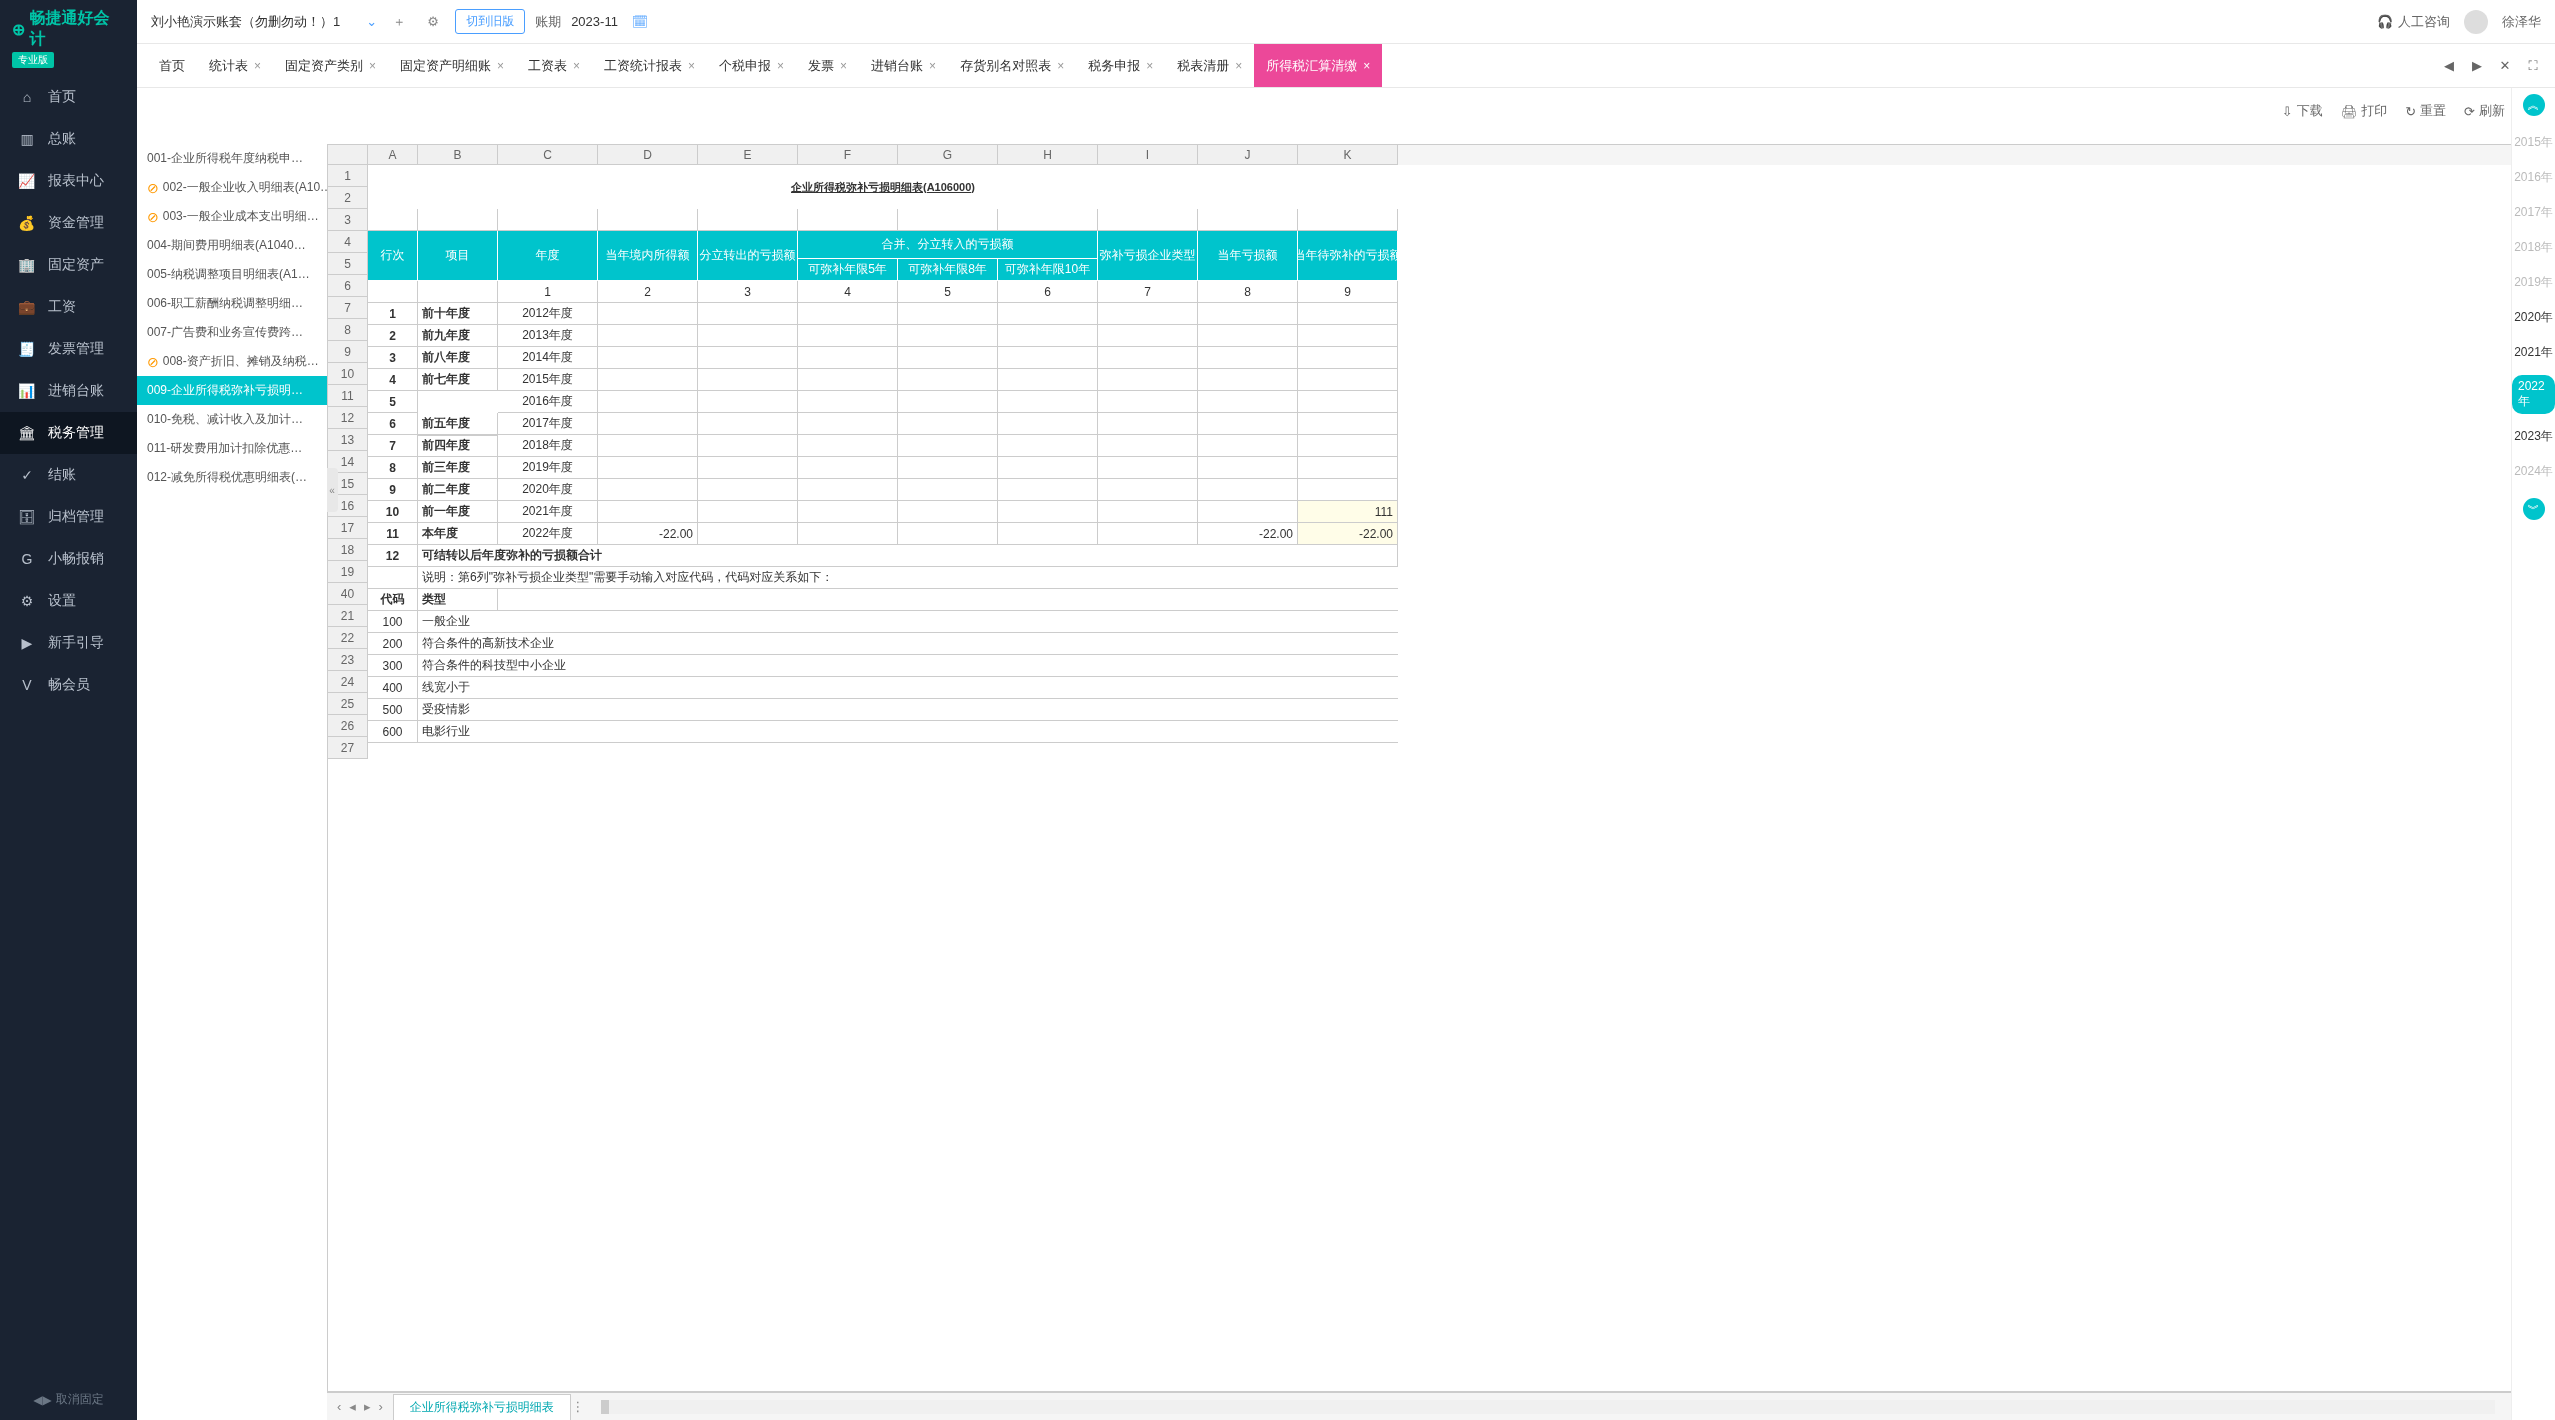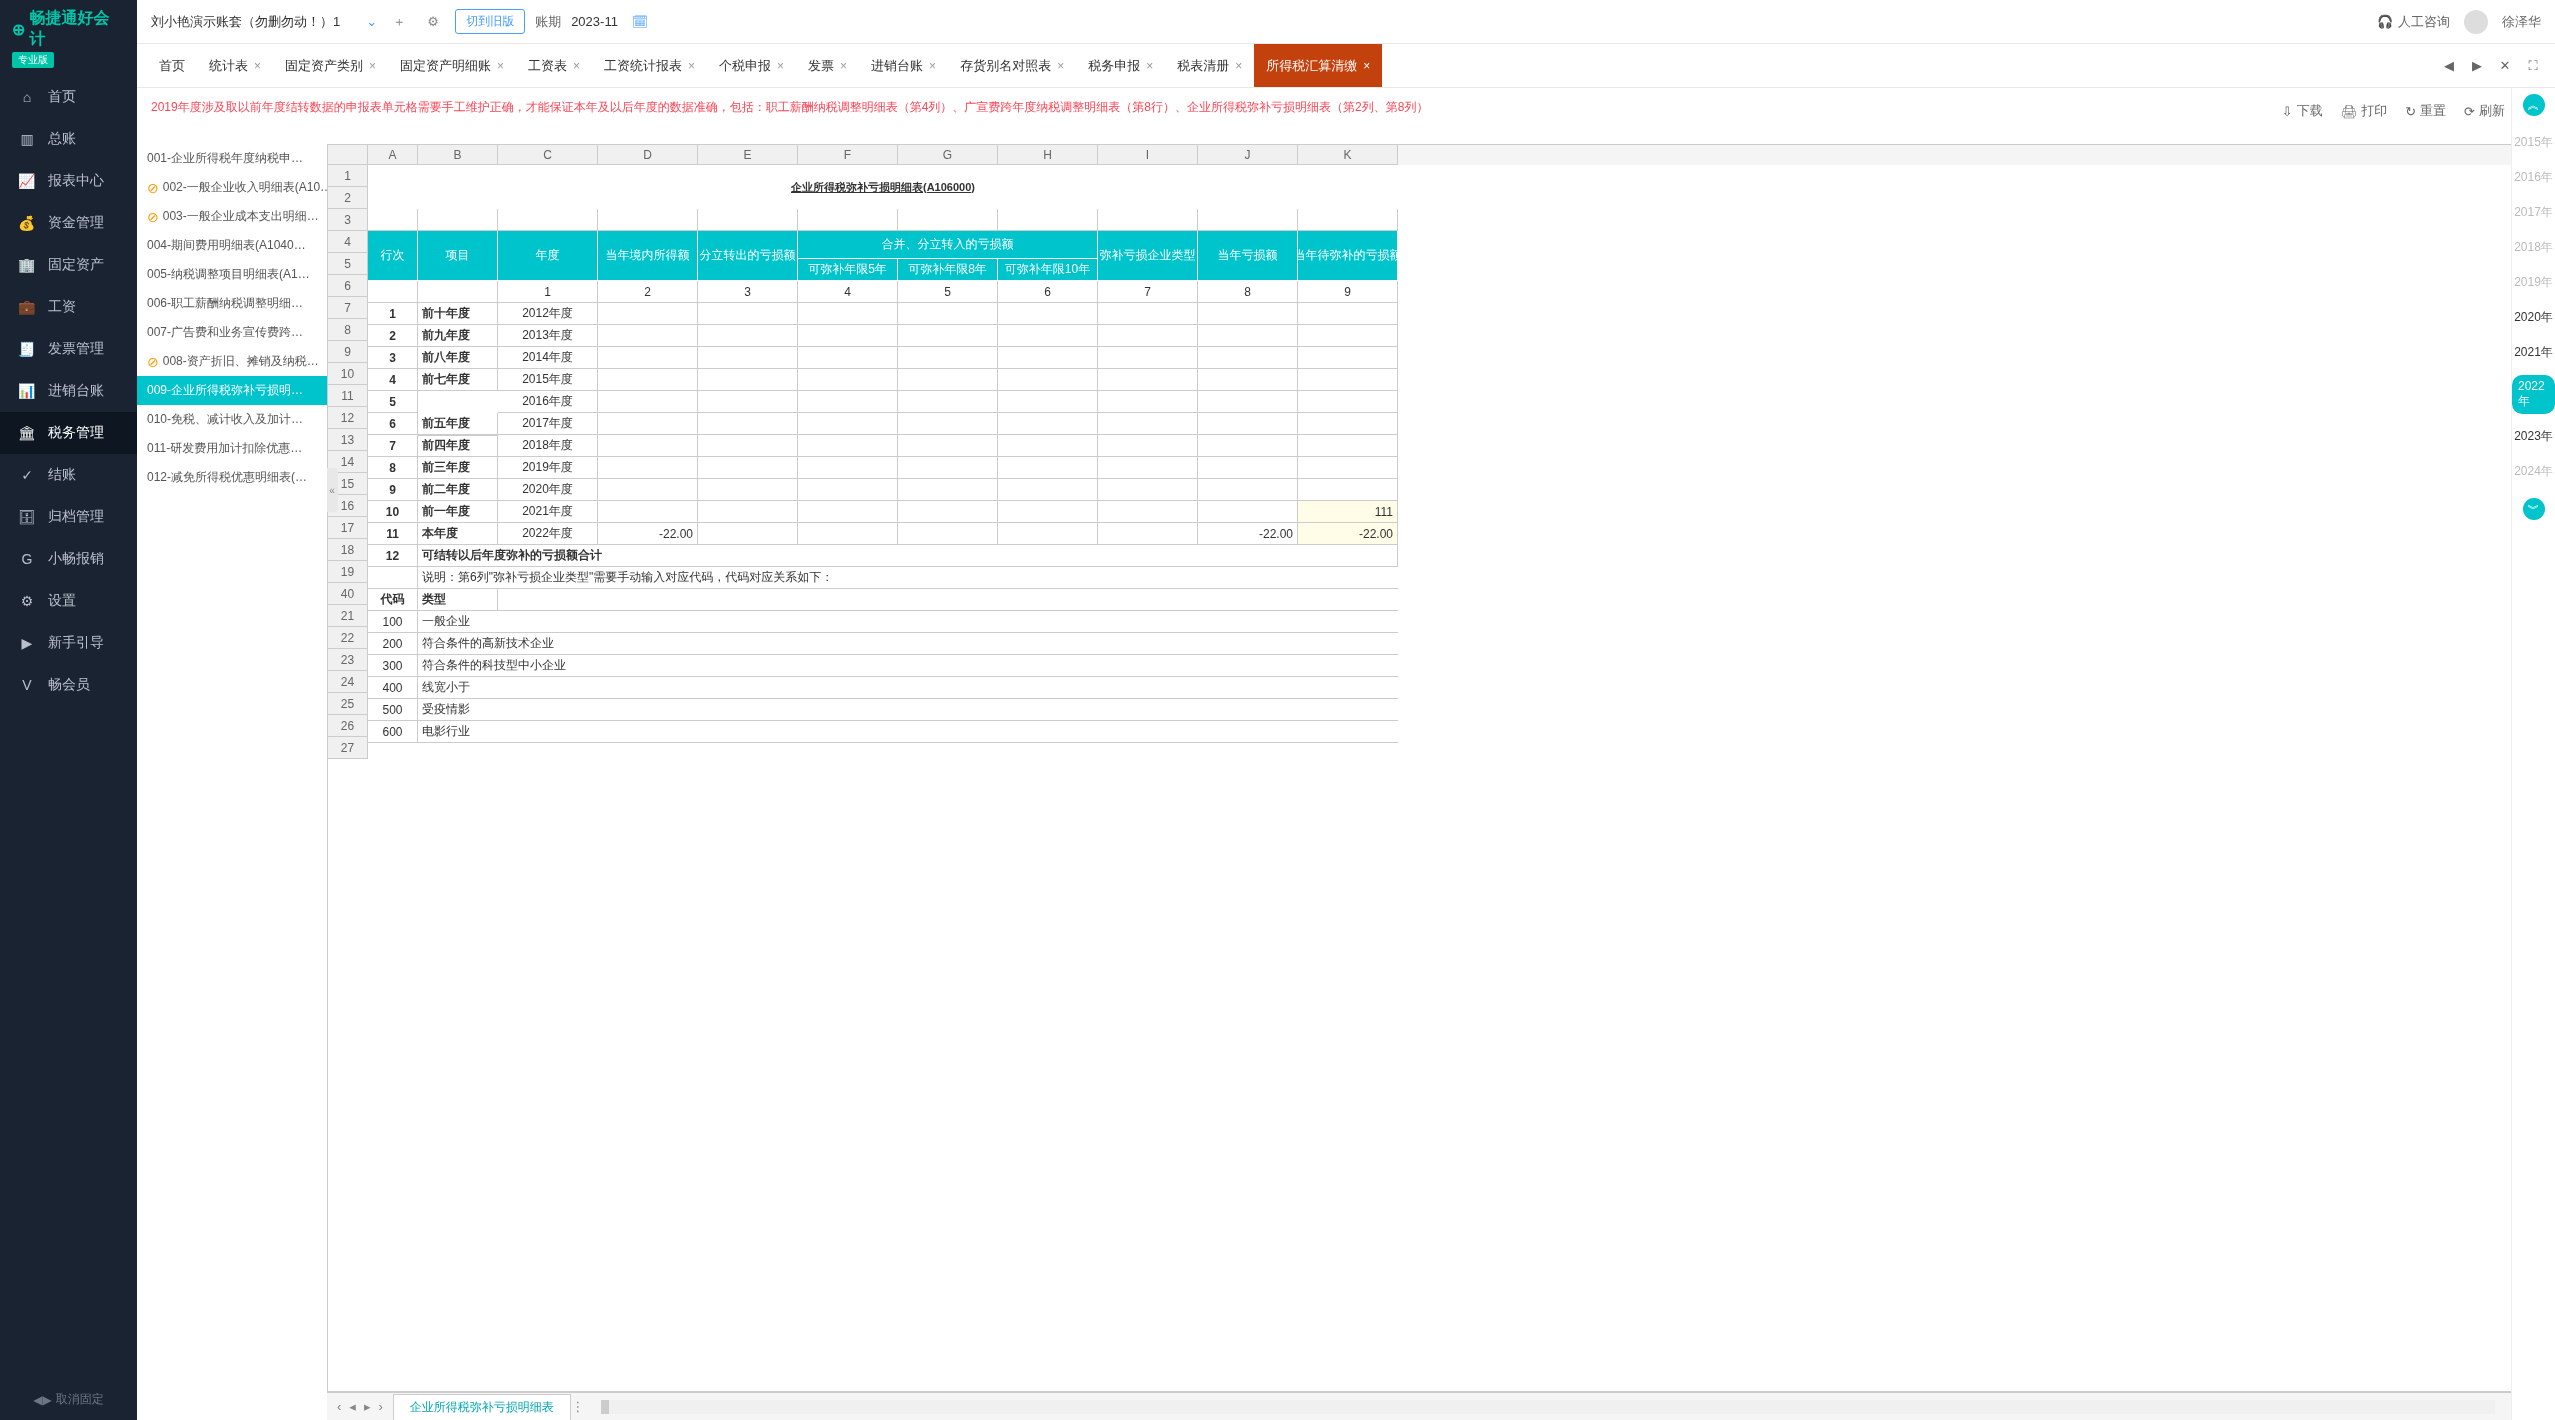--- a/index.html
+++ b/index.html
@@ -26,21 +26,21 @@
 .period-label { color: #666; }
 .period-value { color: #333; }
 .topbar-right { margin-left: auto; display: flex; align-items: center; gap: 14px; }
 .consult { display: flex; align-items: center; gap: 4px; color: #666; cursor: pointer; }
 .avatar { width: 24px; height: 24px; border-radius: 50%; background: #ddd; }
 .username { color: #666; }
 
 
 .tabs { height: 44px; display: flex; align-items: center; border-bottom: 1px solid #e8e8e8; padding: 0 10px; }
 .tab { padding: 0 12px; height: 100%; display: flex; align-items: center; gap: 6px; cursor: pointer; color: #333; font-size: 13px; white-space: nowrap; }
-.tab.active { background: #c2410c; color: #fff; }
+.tab.active { background: #ec4899; color: #fff; }
 .tab-close { font-size: 12px; color: #999; }
 .tab.active .tab-close { color: #fff; }
 .tabs-ctrl { margin-left: auto; display: flex; align-items: center; gap: 4px; }
 .tabs-ctrl .ctrl { width: 24px; height: 24px; display: flex; align-items: center; justify-content: center; cursor: pointer; color: #666; }
 
 
 .content { flex: 1; display: flex; overflow: hidden; position: relative; }
 .notice-bar { position: absolute; top: 0; left: 14px; right: 280px; padding: 10px 0; color: #f45; font-size: 12px; line-height: 1.5; z-index: 2; }
 .action-bar { position: absolute; top: 14px; right: 50px; display: flex; gap: 18px; z-index: 2; }
 .action { display: flex; align-items: center; gap: 4px; color: #666; cursor: pointer; font-size: 13px; }
@@ -246,21 +246,20 @@
         </div>
       <div class="tabs-ctrl">
         <span class="ctrl">◀</span>
         <span class="ctrl">▶</span>
         <span class="ctrl">✕</span>
         <span class="ctrl">⛶</span>
       </div>
     </div>
 
     <div class="content">
-      <div class="notice-bar">2019年度涉及取以前年度结转数据的申报表单元格需要手工维护正确，才能保证本年及以后年度的数据准确，包括：职工薪酬纳税调整明细表（第4列）、广宣费跨年度纳税调整明细表（第8行）、企业所得税弥补亏损明细表（第2列、第8列）</div>
       <div class="action-bar">
         <span class="action">
             <span>⇩</span>
             <span>下载</span>
           </span>
         <span class="action">
             <span>🖨</span>
             <span>打印</span>
           </span>
         <span class="action">

